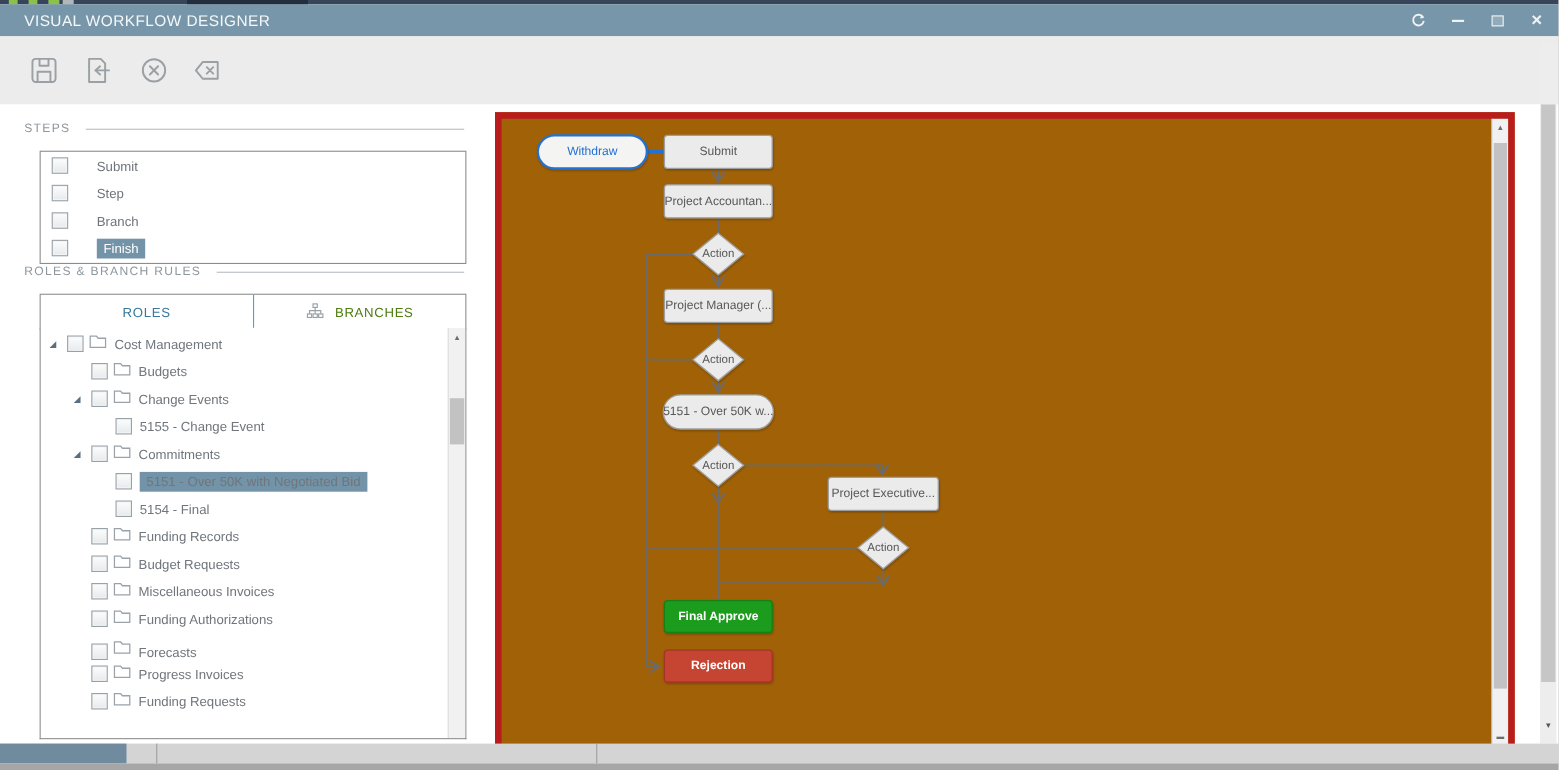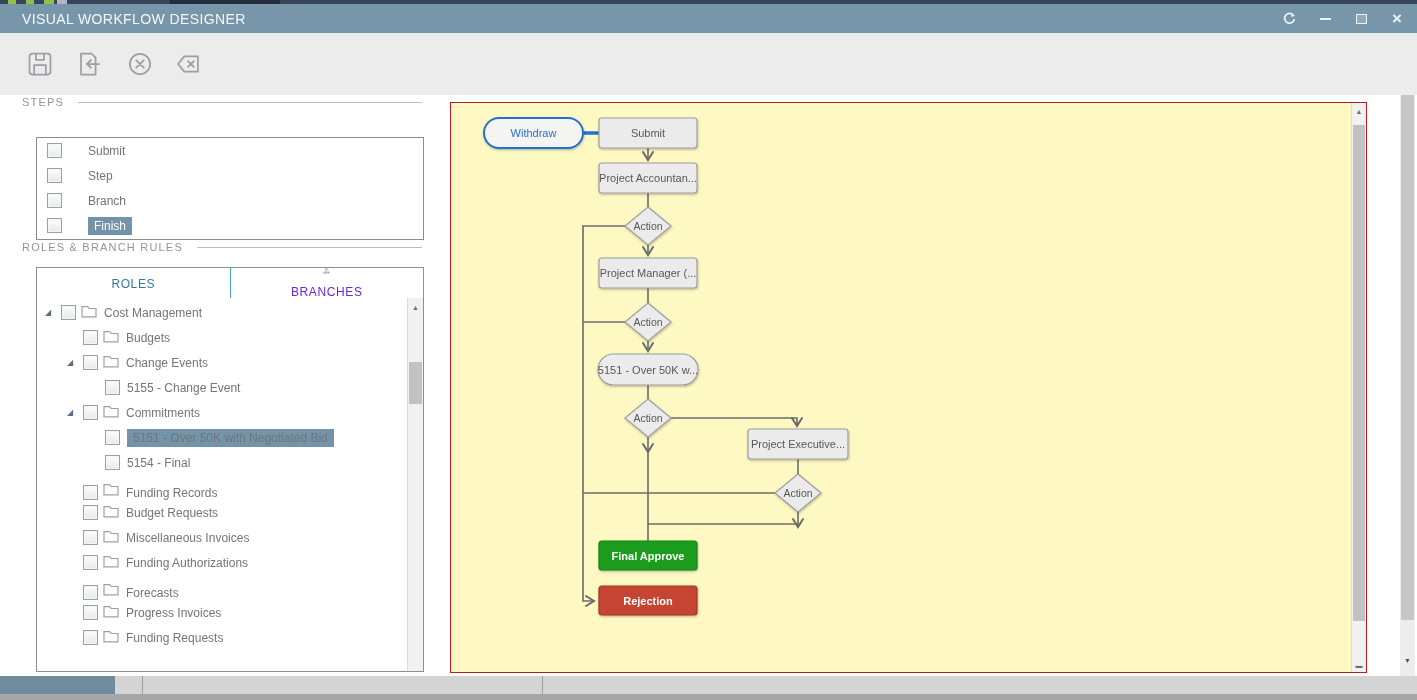--- a/index.html
+++ b/index.html
@@ -28,33 +28,33 @@
   .sectionrule{flex:1;height:1px;background:#b9bec2;margin-left:14px;}
   #steps-box{position:absolute;left:36px;top:42px;width:386px;height:101px;border:1px solid #8d8d8d;background:#fff;}
   .step-row{display:flex;align-items:center;height:25px;padding-left:10px;}
   .checkbox{width:13px;height:13px;border:1px solid #97a1a8;background:linear-gradient(#fdfdfd,#e6e9eb);
             box-shadow:inset 0 0 0 1px #f3f5f6;flex:0 0 auto;}
   .step-label{margin-left:26px;font-size:12px;color:#6e747a;}
   .hl{background:#7293a8;color:#fff;padding:2px 6px;}
   #tabs-box{position:absolute;left:36px;top:172px;width:386px;height:31px;border:1px solid #8f8f8f;display:flex;background:#fff;}
   .tabcell{flex:1;display:flex;align-items:center;justify-content:center;gap:10px;font-size:12px;letter-spacing:.6px;}
   #tab-roles{color:#39789b;}
-  #tab-branches{color:#6d28d9;flex-direction:column;}
+  #tab-branches{color:#4d7c0f;}
   #tabdivider{width:1px;background:#4aa3d6;}
   #tree-box{position:absolute;left:36px;top:203px;width:386px;height:373px;border:1px solid #8f8f8f;border-top:none;background:#fff;overflow:hidden;}
   #tree-list{position:absolute;left:0;top:2px;right:15px;}
   .tree-row{display:flex;align-items:center;height:25px;}
   .expander{width:16px;flex:0 0 auto;font-size:8px;color:#5b6d80;text-align:left;line-height:1;}
   .folder{flex:0 0 auto;margin-left:5px;}
   .tree-label{margin-left:7px;font-size:12px;color:#70767c;white-space:nowrap;}
   .vscroll{position:absolute;background:#f1f1f1;border-left:1px solid #dcdcdc;}
   .vthumb{position:absolute;left:1px;right:1px;background:#c2c2c2;}
   .scrollarrow{position:absolute;left:0;right:0;text-align:center;font-size:7px;color:#6d6d6d;}
   
-  #diagram-panel{position:absolute;left:450px;top:7px;width:915px;height:569px;border:1px solid #b91c1c;background:#fef9c3;}
+  #diagram-panel{position:absolute;left:450px;top:7px;width:915px;height:569px;border:6px solid #b91c1c;background:#a16207;}
   #diagram-svg{position:absolute;left:0;top:0;}
   #diagram-svg text{font-family:"Liberation Sans","DejaVu Sans",sans-serif;}
   
   #win-vscroll{position:absolute;left:1400px;top:40px;width:15px;height:636px;background:#ededed;}
   #win-vscroll .vthumb{background:#c6c6c6;}
   
   #hscrollbar{position:absolute;left:0;top:676px;width:1417px;height:18px;background:#d4d4d4;}
   #hthumb{position:absolute;left:0;top:0;width:115px;height:18px;background:#6f8b9d;}
   .hdivider{position:absolute;top:0;width:1px;height:18px;background:#9e9e9e;}
   #bottomstrip{position:absolute;left:0;top:694px;width:1417px;height:6px;background:#a6a6a6;}
@@ -115,21 +115,21 @@
     <span class="toolbtn" style="left:170px;">
       <svg width="28" height="28" viewBox="0 0 24 24">
         <path d="M3.5 12 L8.8 5.5 H20.5 V18.5 H8.8 Z"></path>
         <path d="M12 9.5 l5 5 M17 9.5 l-5 5"></path>
       </svg>
     </span>
   </div>
 
   <div id="main">
 
-    <div class="sectionrow" style="top:1px;text-align:right;">
+    <div class="sectionrow" style="top:16px;text-align:right;">
       <span class="sectionlabel">STEPS</span>
       <span class="sectionrule"></span>
     </div>
 
     <div id="steps-box">
         <div class="step-row">
           <span class="checkbox"></span>
           <span class="step-label">Submit</span>
         </div>
         <div class="step-row">
@@ -210,21 +210,21 @@
           <div class="tree-row" style="padding-left: 52px;">
             <span class="expander"></span>
             <span class="checkbox"></span>
             <span class="tree-label hl">5151 - Over 50K with Negotiated Bid</span>
           </div>
           <div class="tree-row" style="padding-left: 52px;">
             <span class="expander"></span>
             <span class="checkbox"></span>
             <span class="tree-label">5154 - Final</span>
           </div>
-          <div class="tree-row" style="padding-left: 30px; align-items: flex-end;">
+          <div class="tree-row" style="padding-left: 30px;">
             <span class="expander"></span>
             <span class="checkbox"></span>
             <span class="folder"><svg width="16" height="13" viewBox="0 0 16 13" style="stroke:#9aa2a8;fill:none;stroke-width:1.2;">
                 <path d="M1 3.5 V11.8 H15 V3.5 H8.3 L6.6 1.6 H1 Z"></path>
               </svg></span>
             <span class="tree-label">Funding Records</span>
           </div>
           <div class="tree-row" style="padding-left: 30px;">
             <span class="expander"></span>
             <span class="checkbox"></span>

